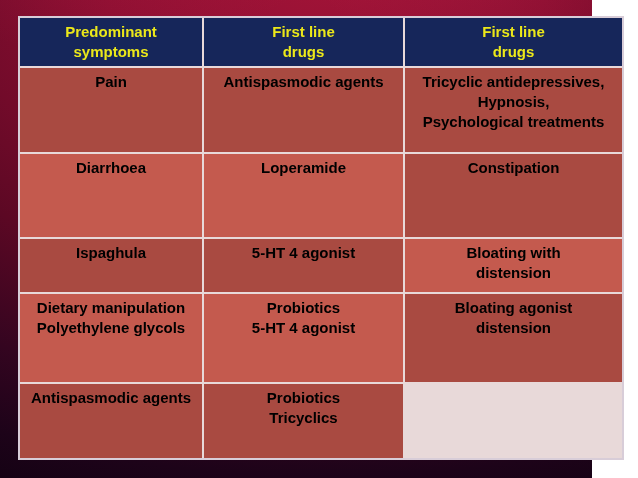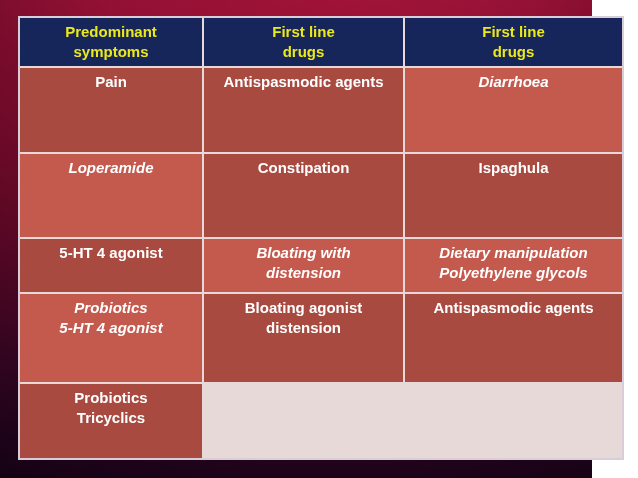--- a/index.html
+++ b/index.html
@@ -41,42 +41,45 @@
     line-height: 20px;
     white-space: pre-line;
     overflow: hidden;
   }
   .head {
     background: #16265a;
     color: #ece819;
     align-items: center;
   }
   .body-cell {
-    color: #ffffff;
+    color: #000000;
     align-items: flex-start;
     padding-top: 4px;
   }
   .band-dark  { background: #a94a41; }
-  .band-light { background: #c45a4e; font-style: italic; }
+  .band-light { background: #c45a4e; }
 </style>
 </head>
 <body>
 
 <div class="slide">
   <div class="tbl">
 
     <div class="cell head">Predominant
 symptoms</div>
     <div class="cell head">First line
 drugs</div>
     <div class="cell head">First line
 drugs</div>
 
     <div class="cell body-cell band-dark">Pain</div>
     <div class="cell body-cell band-dark">Antispasmodic  agents</div>
+    <div class="cell body-cell band-dark">Tricyclic antidepressives,
+Hypnosis,
+Psychological treatments</div>
 
     <div class="cell body-cell band-light">Diarrhoea</div>
     <div class="cell body-cell band-light">Loperamide</div>
 
     <div class="cell body-cell band-dark">Constipation</div>
     <div class="cell body-cell band-dark">Ispaghula</div>
     <div class="cell body-cell band-dark">5-HT 4 agonist</div>
 
     <div class="cell body-cell band-light">Bloating with
 distension</div>

